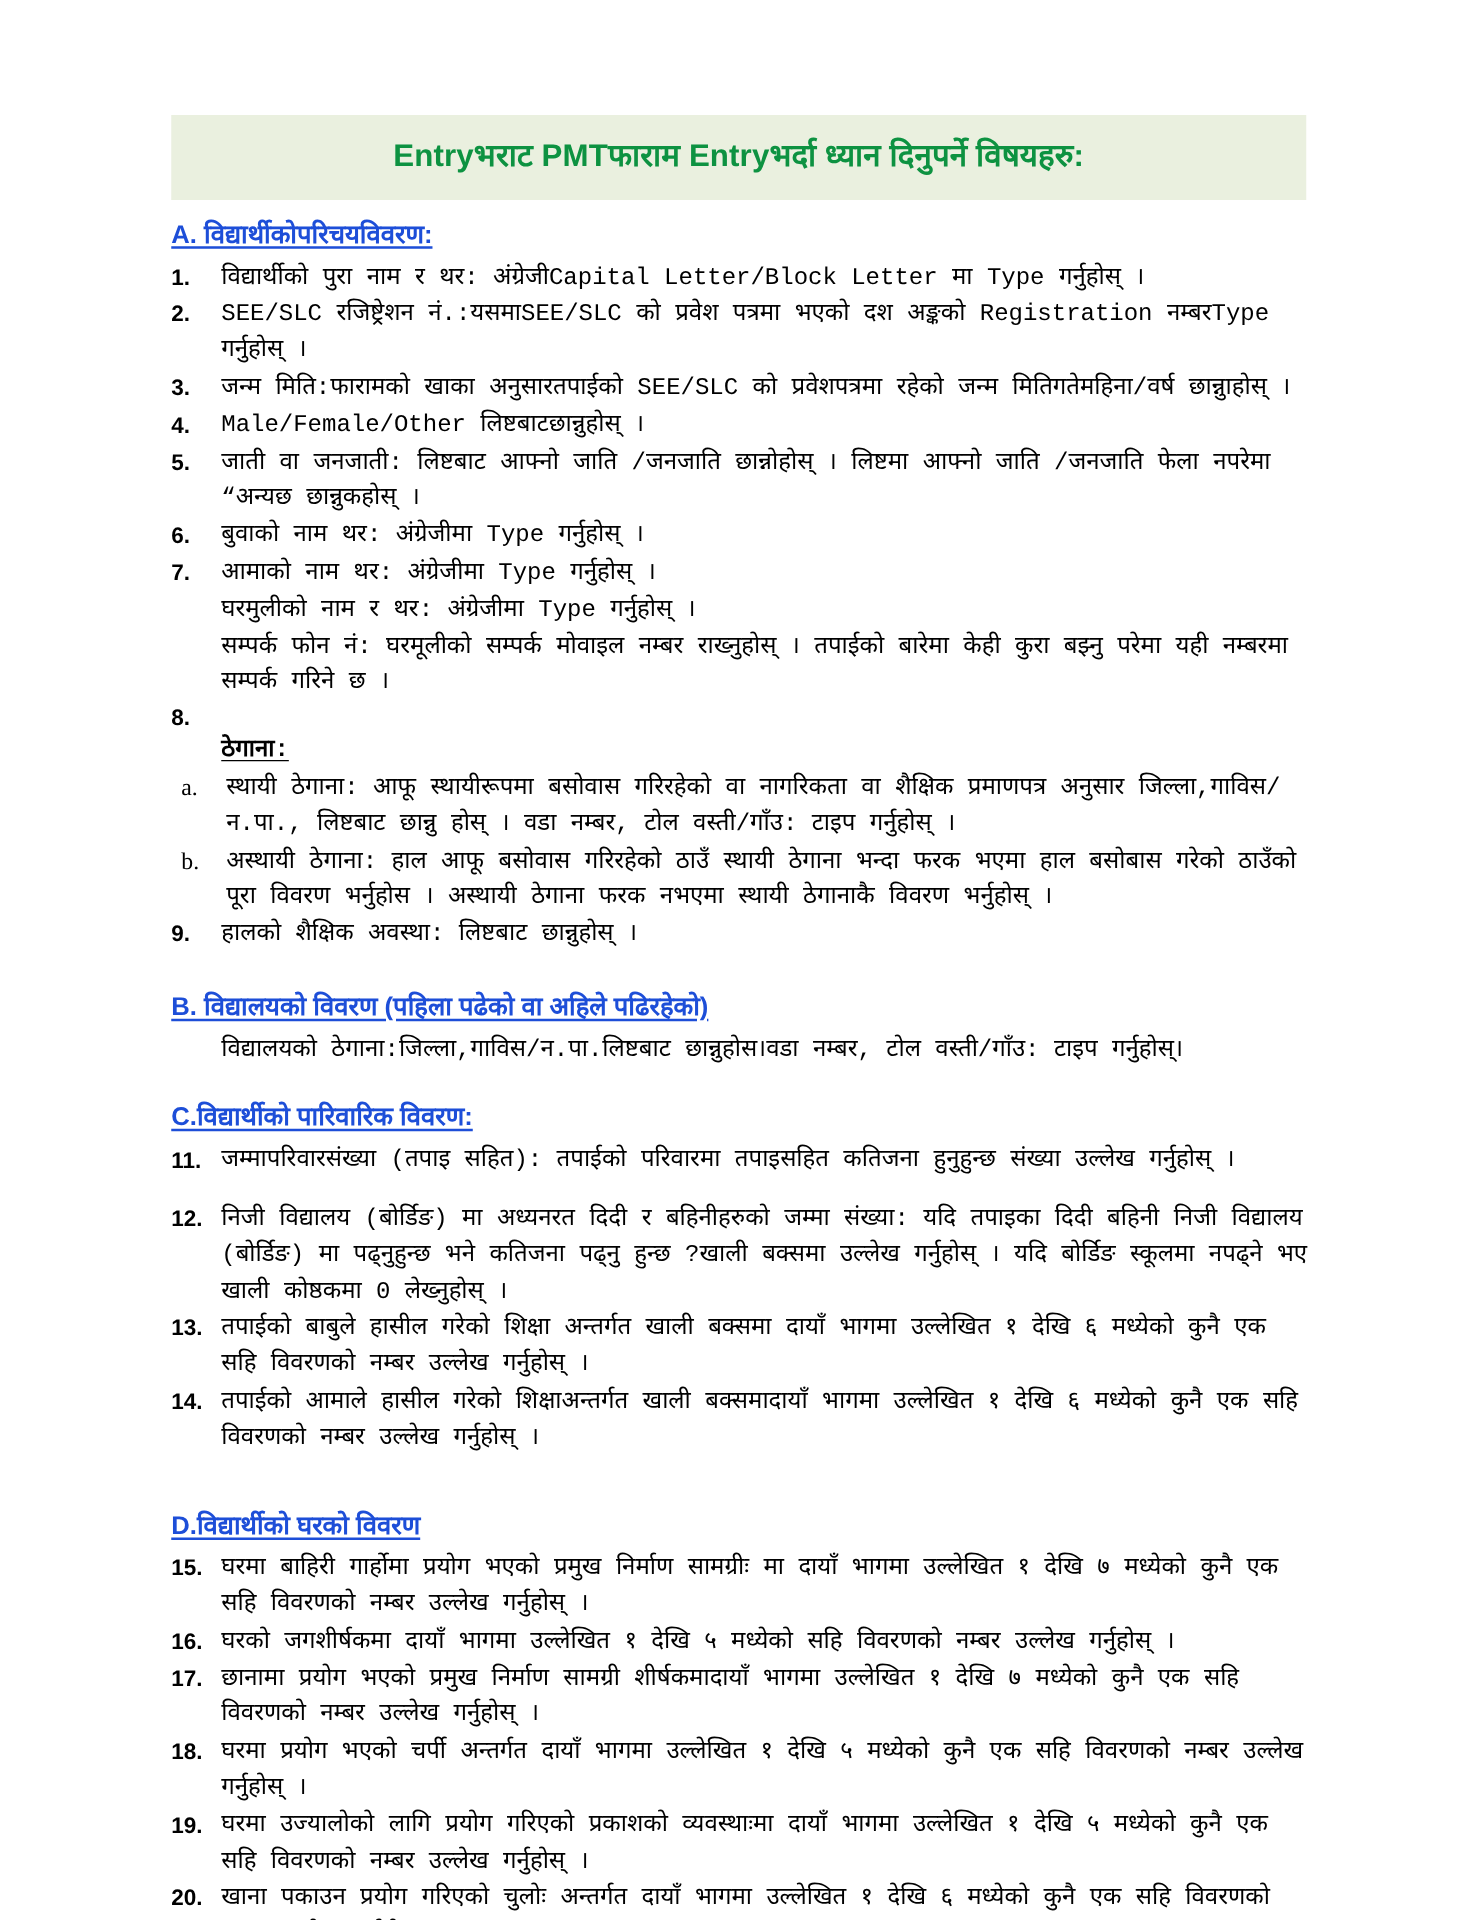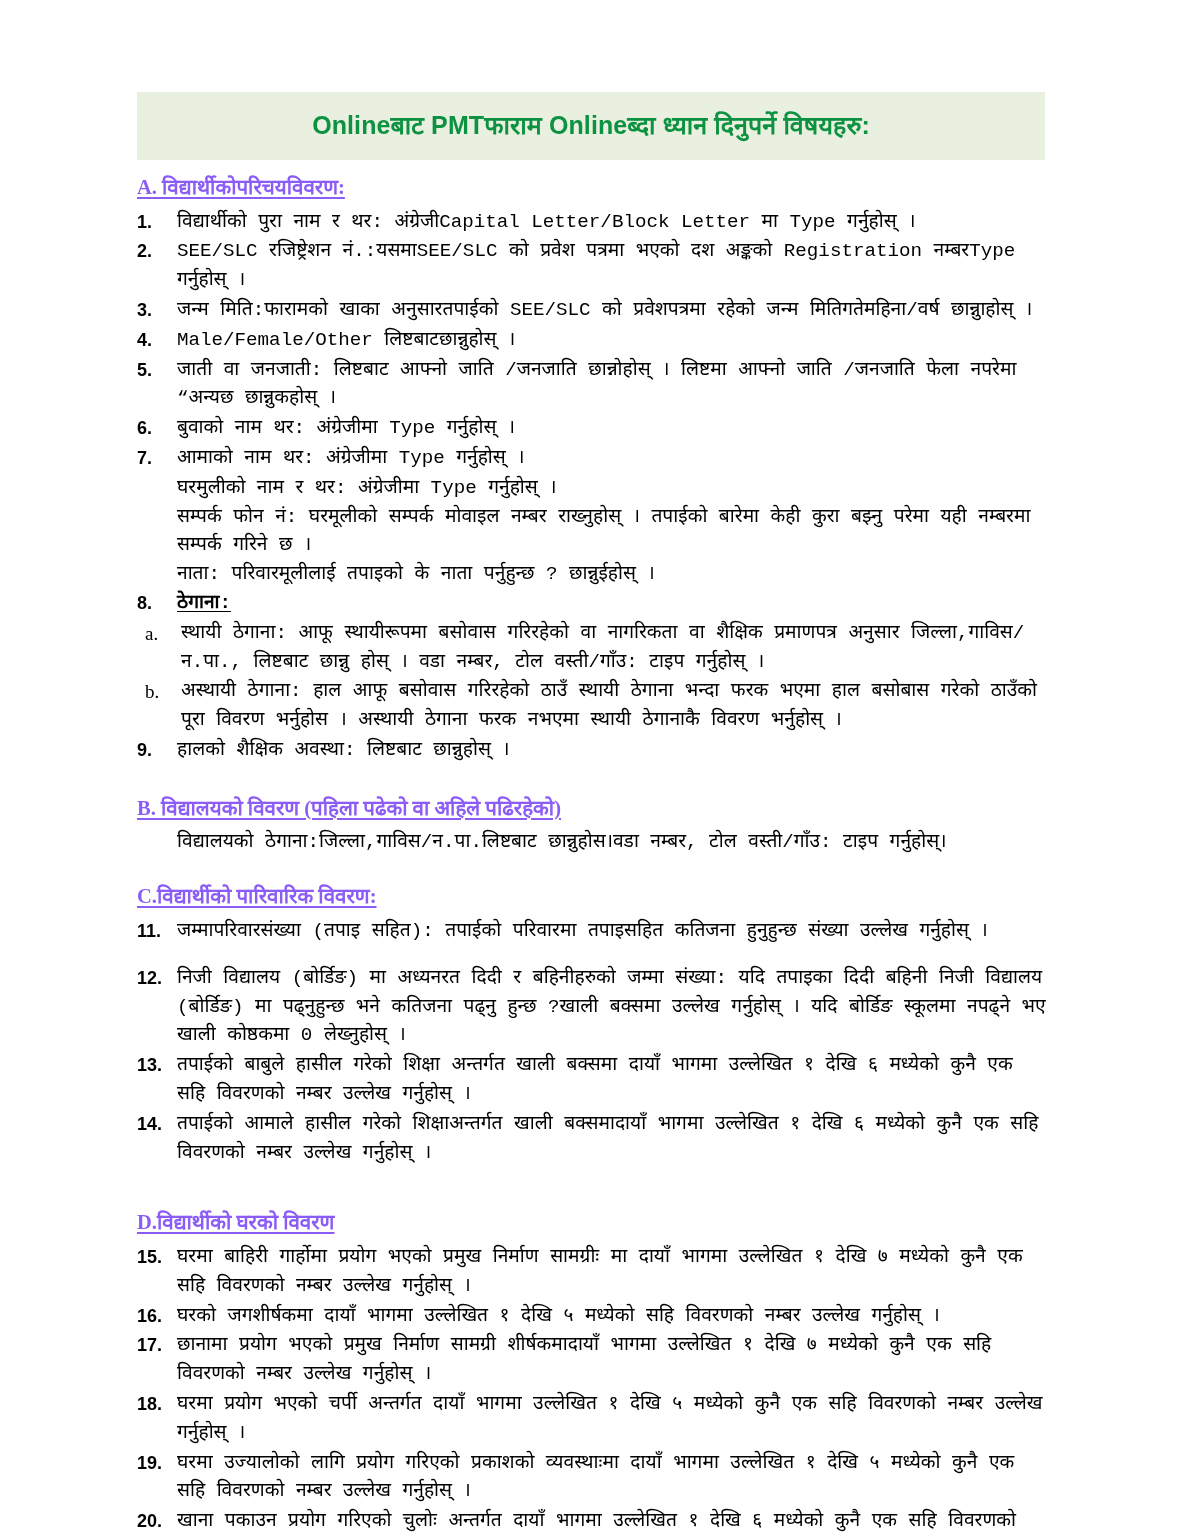--- a/index.html
+++ b/index.html
@@ -44,22 +44,22 @@
     font-family: "Liberation Sans", "DejaVu Sans", sans-serif;
     font-weight: bold;
     font-size: 25px;
     letter-spacing: 0.1px;
     white-space: nowrap;
     line-height: 1.1;
   }
 
   
   .section-heading {
-    color: #8b5cf6;
-    font-family: Liberation Serif, serif;
+    color: #1d4ed8;
+    font-family: Liberation Sans, sans-serif;
     font-weight: bold;
     font-size: 20.5px;
     text-decoration: underline;
     text-underline-offset: 3px;
     margin: 0 0 6px 0;
     line-height: 1.35;
   }
   .sec-a { margin-top: 4px; }
   .sec-b { margin-top: 30px; }
   .sec-c { margin-top: 26px; }
@@ -99,36 +99,37 @@
     flex: 1 1 auto;
     font-family: Liberation Mono, monospace;
     font-size: 19.2px;
     line-height: 1.5;
     text-align: left;
   }
   .body-text.underline-bold {
     font-weight: bold;
     text-decoration: underline;
     text-underline-offset: 3px;
+    margin-top: 26px;
   }
   .cont-line {
     margin-left: 40px;
     font-family: Liberation Mono, monospace;
     font-size: 19.2px;
     line-height: 1.5;
   }
 </style>
 </head>
 <body>
 
 <div class="page">
   <div class="content">
 
     <div class="title-banner">
-      <div class="title-text">Onlineबाट PMTफाराम Onlineब्दा  ध्यान दिनुपर्ने विषयहरु:</div>
+      <div class="title-text">Entryभराट PMTफाराम Entryभर्दा  ध्यान दिनुपर्ने विषयहरु:</div>
     </div>
 
     <div class="section-heading sec-a">A. विद्यार्थीकोपरिचयविवरण:</div>
 
     <ul class="list">
       <li class="li">
         <span class="marker">1.</span>
         <span class="body-text">विद्यार्थीको पुरा नाम र थर:  अंग्रेजीCapital Letter/Block Letter  मा Type गर्नुहोस् ।</span>
       </li>
       <li class="li">
@@ -152,21 +153,20 @@
         <span class="body-text">बुवाको नाम थर: अंग्रेजीमा Type गर्नुहोस् ।</span>
       </li>
       <li class="li">
         <span class="marker">7.</span>
         <span class="body-text">आमाको नाम थर: अंग्रेजीमा Type गर्नुहोस् ।</span>
       </li>
     </ul>
 
     <div class="cont-line">घरमुलीको नाम र थर: अंग्रेजीमा Type गर्नुहोस् ।</div>
     <div class="cont-line">सम्पर्क फोन नं: घरमूलीको सम्पर्क मोवाइल नम्बर राख्नुहोस् । तपाईको बारेमा केही कुरा बझ्नु परेमा यही नम्बरमा सम्पर्क गरिने छ ।</div>
-    <div class="cont-line">नाता:  परिवारमूलीलाई तपाइको के नाता पर्नुहुन्छ ? छान्नुईहोस् ।</div>
 
     <ul class="list">
       <li class="li">
         <span class="marker">8.</span>
         <span class="body-text underline-bold">ठेगाना:</span>
       </li>
       <li class="li">
         <span class="marker sub">a.</span>
         <span class="body-text">स्थायी ठेगाना: आफू स्थायीरूपमा बसोवास गरिरहेको वा नागरिकता वा शैक्षिक प्रमाणपत्र अनुसार  जिल्ला,गाविस/न.पा., लिष्टबाट छान्नु होस् । वडा नम्बर, टोल वस्ती/गाँउ: टाइप गर्नुहोस् ।</span>
       </li>

